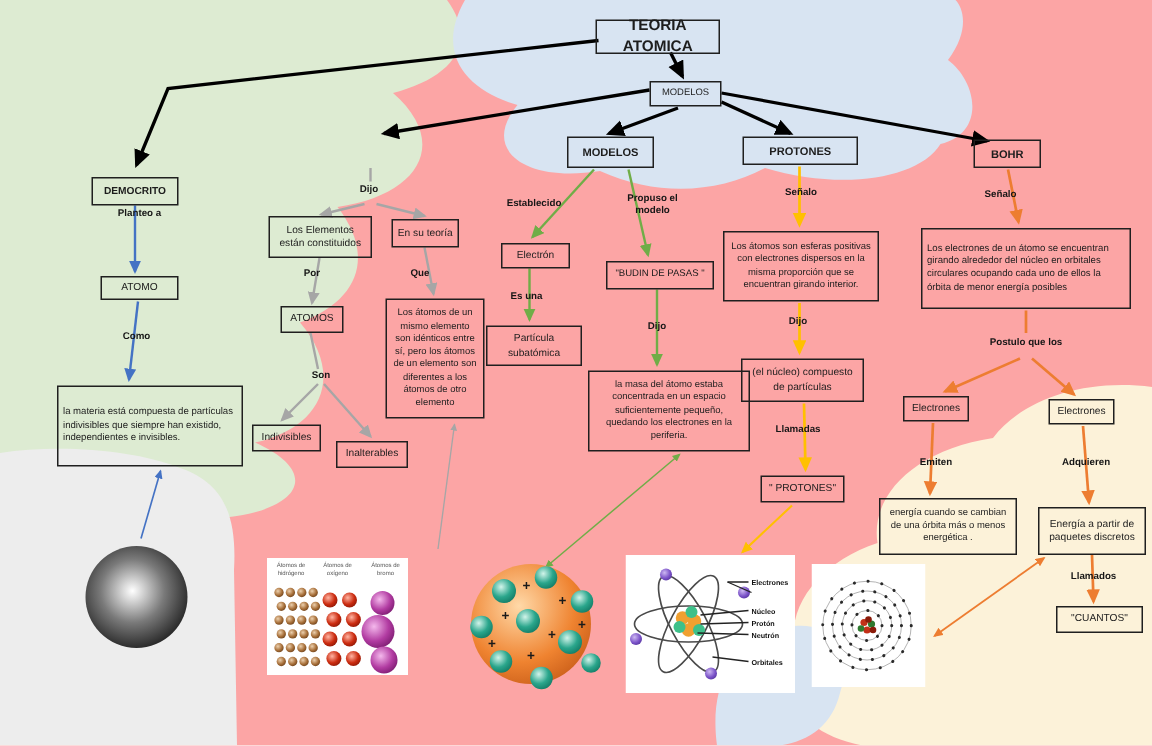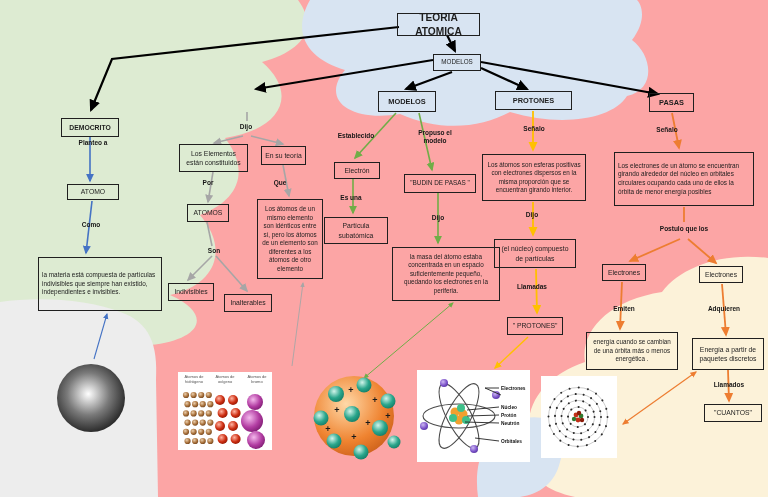--- a/index.html
+++ b/index.html
@@ -112,21 +112,21 @@
   <div class="box" style="left:334px;top:162px;width:46px;height:17px">Electrón</div>
   <div class="box" style="left:324px;top:217px;width:64px;height:27px">Partícula subatómica</div>
   <div class="box" style="left:404px;top:174px;width:72px;height:19px;font-size:6.4px">"BUDIN DE PASAS "</div>
   <div class="box" style="left:392px;top:247px;width:108px;height:54px;font-size:6.3px;border-width:1.6px">la masa del átomo estaba concentrada en un espacio suficientemente pequeño, quedando los electrones en la periferia.</div>
 
   <div class="box bold" style="left:495px;top:91px;width:77px;height:19px;font-size:7.4px">PROTONES</div>
   <div class="box" style="left:482px;top:154px;width:104px;height:47px;font-size:6.3px">Los átomos son esferas positivas con electrones dispersos en la misma proporción que se encuentran girando interior.</div>
   <div class="box" style="left:494px;top:239px;width:82px;height:29px">(el núcleo) compuesto de partículas</div>
   <div class="box" style="left:507px;top:317px;width:56px;height:18px">" PROTONES"</div>
 
-  <div class="box bold" style="left:649px;top:93px;width:45px;height:19px;font-size:7.4px">PASAS</div>
+  <div class="box bold" style="left:649px;top:93px;width:45px;height:19px;font-size:7.4px">BOHR</div>
   <div class="box leftal" style="left:614px;top:152px;width:140px;height:54px;font-size:6.4px;border-width:1.6px">Los electrones de un átomo se encuentran girando alrededor del núcleo en orbitales circulares ocupando cada uno de ellos la órbita de menor energía posibles</div>
   <div class="box" style="left:602px;top:264px;width:44px;height:17px;border-width:1.6px">Electrones</div>
   <div class="box" style="left:699px;top:266px;width:44px;height:17px;border-width:1.6px">Electrones</div>
   <div class="box" style="left:586px;top:332px;width:92px;height:38px;font-size:6.3px;border-width:1.6px">energía cuando se cambian de una órbita más o menos energética .</div>
   <div class="box" style="left:692px;top:338px;width:72px;height:32px;border-width:1.6px">Energía a partir de paquetes discretos</div>
   <div class="box" style="left:704px;top:404px;width:58px;height:18px;border-width:1.6px">"CUANTOS"</div>
 
   <div class="lbl" style="left:73px;top:139px;width:40px">Planteo a</div>
   <div class="lbl" style="left:74px;top:221px;width:34px">Como</div>
   <div class="lbl" style="left:228px;top:123px;width:36px">Dijo</div>

